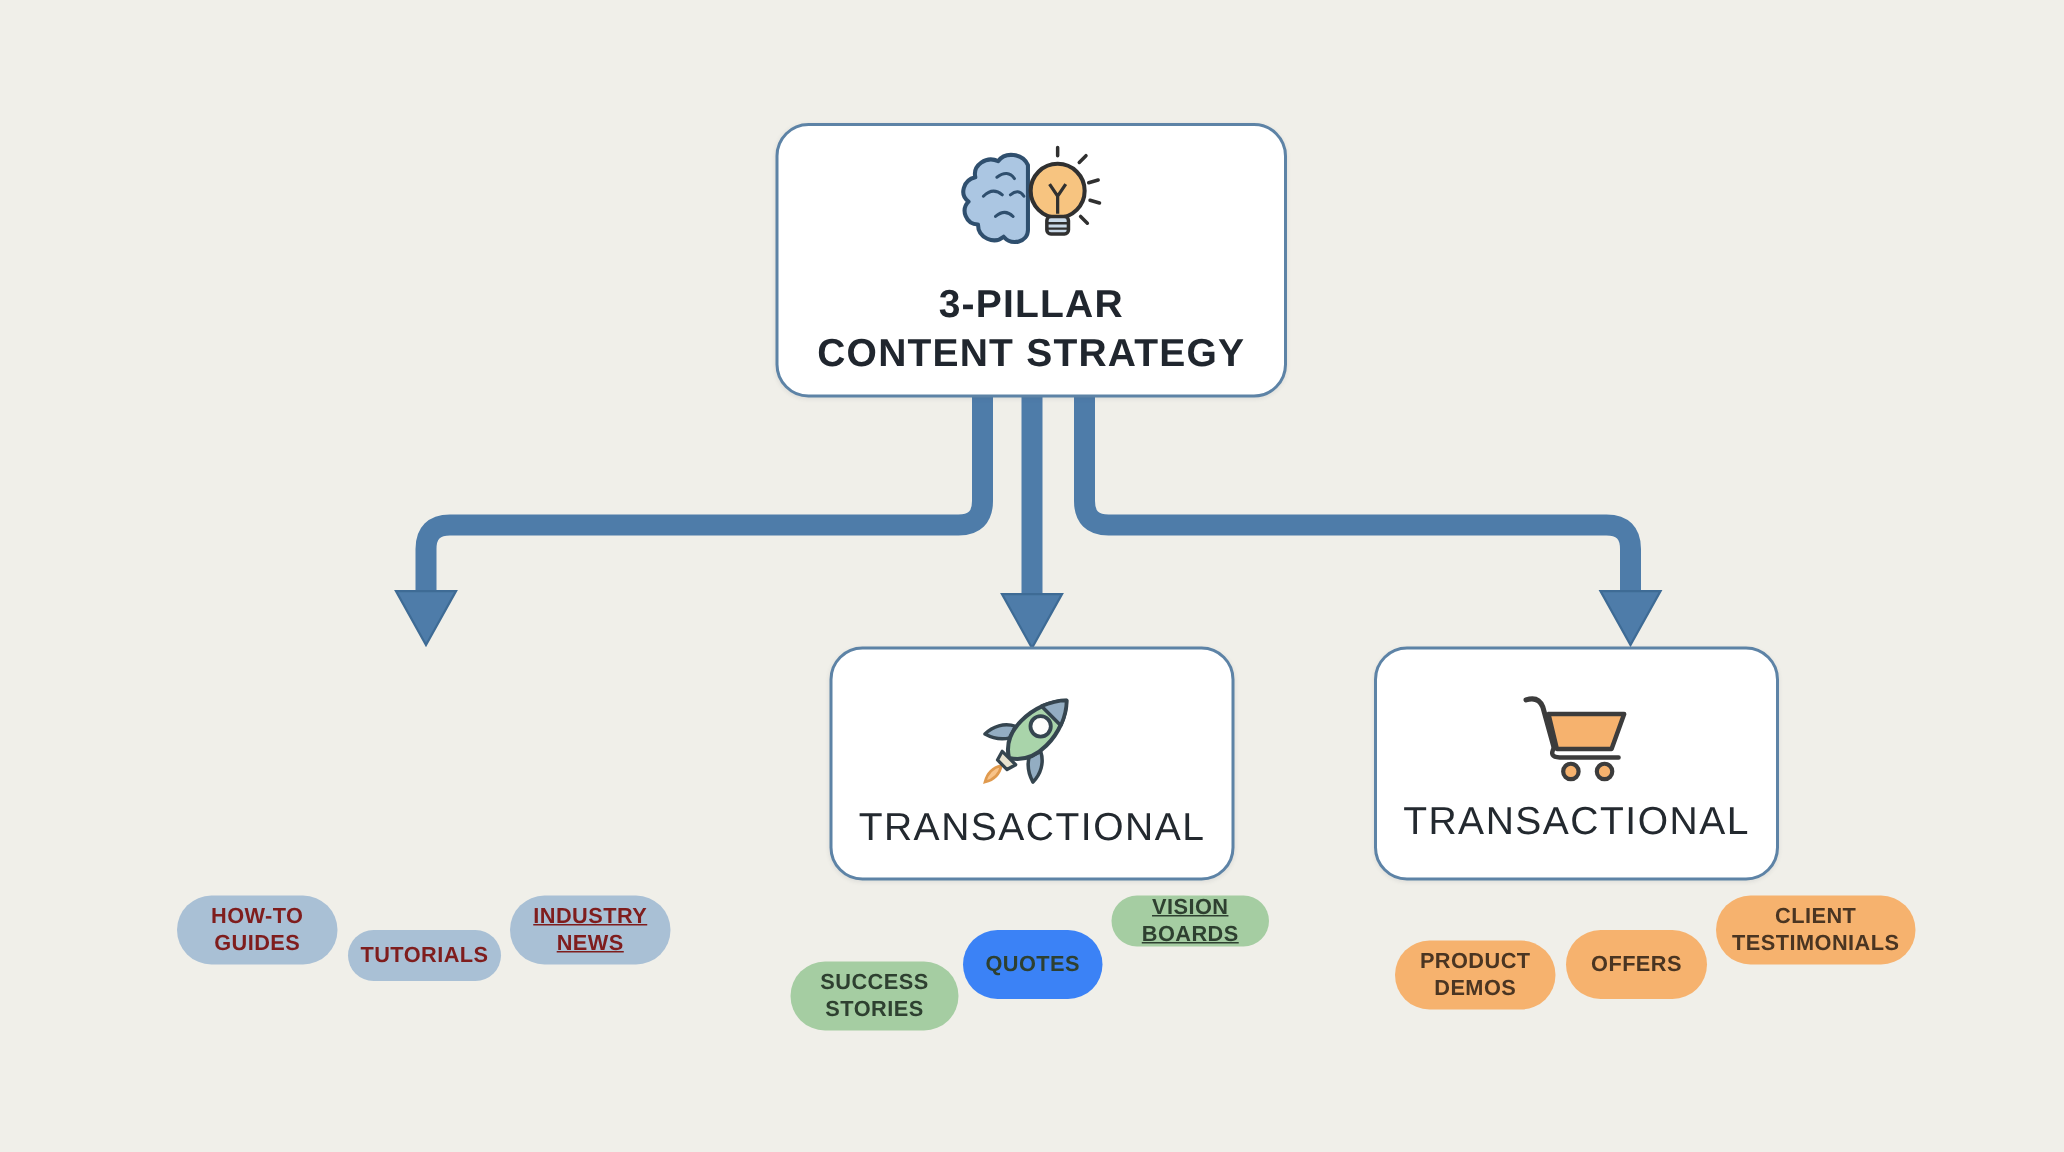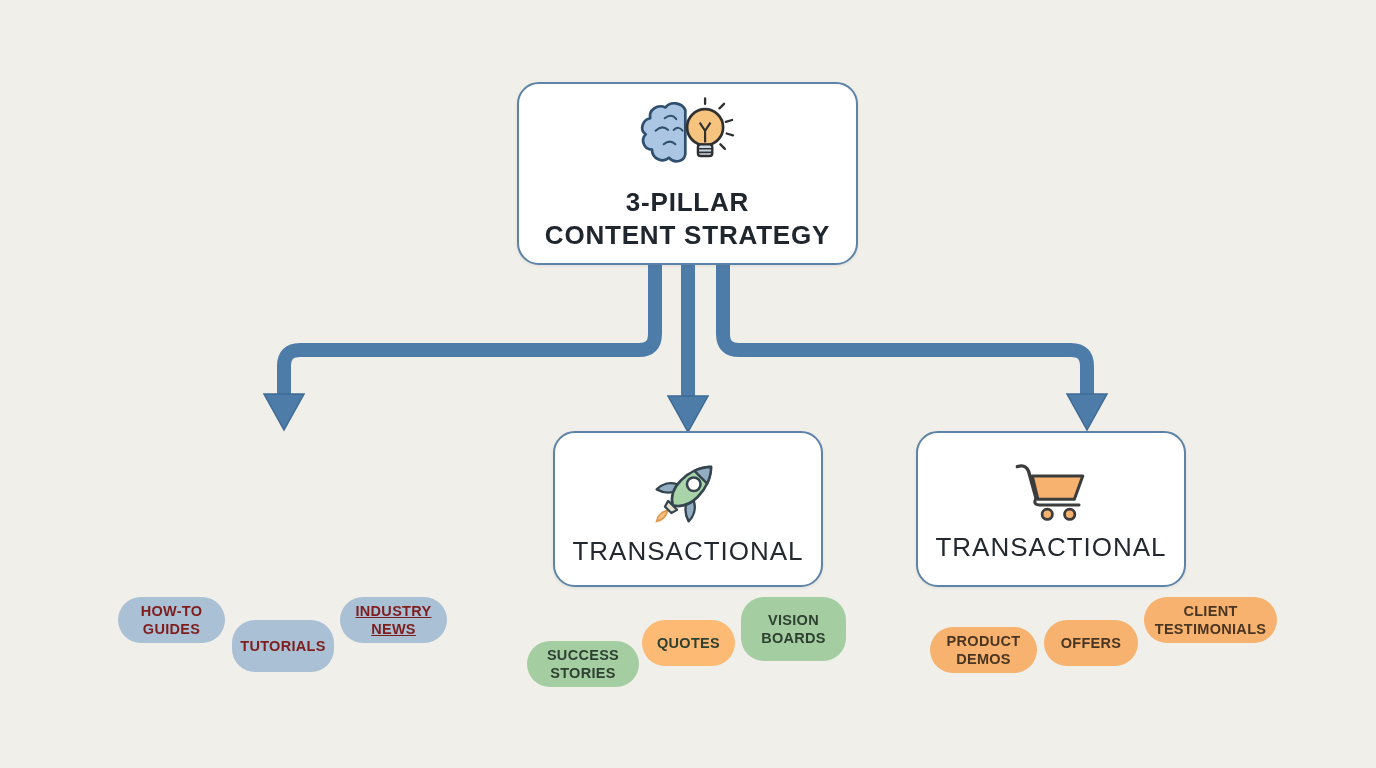--- a/index.html
+++ b/index.html
@@ -85,25 +85,25 @@
     font-weight: 600;
     letter-spacing: 0.3px;
     line-height: 1.25;
     white-space: pre-line;
   }
   .pill-blue   { color: #7f1d1d; }
   .pill-green  { color: #2e4030; }
   .pill-orange { color: #4a3522; }
   
   .pill.g0.t0 { left: 118px;  top: 597px; width: 107px; height: 46px; }
-  .pill.g0.t1 { left: 232px;  top: 620px; width: 102px; height: 52px; }
+  .pill.g0.t1 { left: 232px;  top: 620px; width: 102px; height: 34px; }
   .pill.g0.t2 { left: 340px;  top: 597px; width: 107px; height: 46px; }
   .pill.g1.t0 { left: 527px;  top: 597px; width: 112px; height: 46px; margin-top: 44px; }
   .pill.g1.t1 { left: 642px;  top: 620px; width: 93px;  height: 46px; }
-  .pill.g1.t2 { left: 741px;  top: 597px; width: 105px; height: 64px; }
+  .pill.g1.t2 { left: 741px;  top: 597px; width: 105px; height: 34px; text-decoration: underline; }
   .pill.g2.t0 { left: 930px;  top: 597px; width: 107px; height: 46px; margin-top: 30px; }
   .pill.g2.t1 { left: 1044px; top: 620px; width: 94px;  height: 46px; }
   .pill.g2.t2 { left: 1144px; top: 597px; width: 133px; height: 46px; }
 </style>
 </head>
 <body style="background: rgb(240, 239, 233);">
 
 <div class="canvas">
 
   <svg class="connectors" viewBox="0 0 1376 768">
@@ -165,21 +165,21 @@
   </div>
 
   <div class="pill pill-blue g0 t0" style="background: rgb(169, 192, 213);">HOW-TO
 GUIDES</div>
   <div class="pill pill-blue g0 t1" style="background: rgb(169, 192, 213);">TUTORIALS</div>
   <div class="pill pill-blue g0 t2" style="background: rgb(169, 192, 213); text-decoration: underline;">INDUSTRY
 NEWS</div>
 
   <div class="pill pill-green g1 t0" style="background: rgb(165, 205, 162);">SUCCESS
 STORIES</div>
-  <div class="pill pill-green g1 t1" style="background: #fdba74; text-align: center;">QUOTES</div>
+  <div class="pill pill-green g1 t1" style="background: #3b82f6; text-align: center;">QUOTES</div>
   <div class="pill pill-green g1 t2" style="background: rgb(165, 205, 162);">VISION
 BOARDS</div>
 
   <div class="pill pill-orange g2 t0" style="background: rgb(246, 178, 110);">PRODUCT
 DEMOS</div>
   <div class="pill pill-orange g2 t2" style="background: rgb(246, 178, 110);">CLIENT
 TESTIMONIALS</div>
   <div class="pill pill-orange g2 t1" style="background: rgb(246, 178, 110);">OFFERS</div>
 
 </div>

